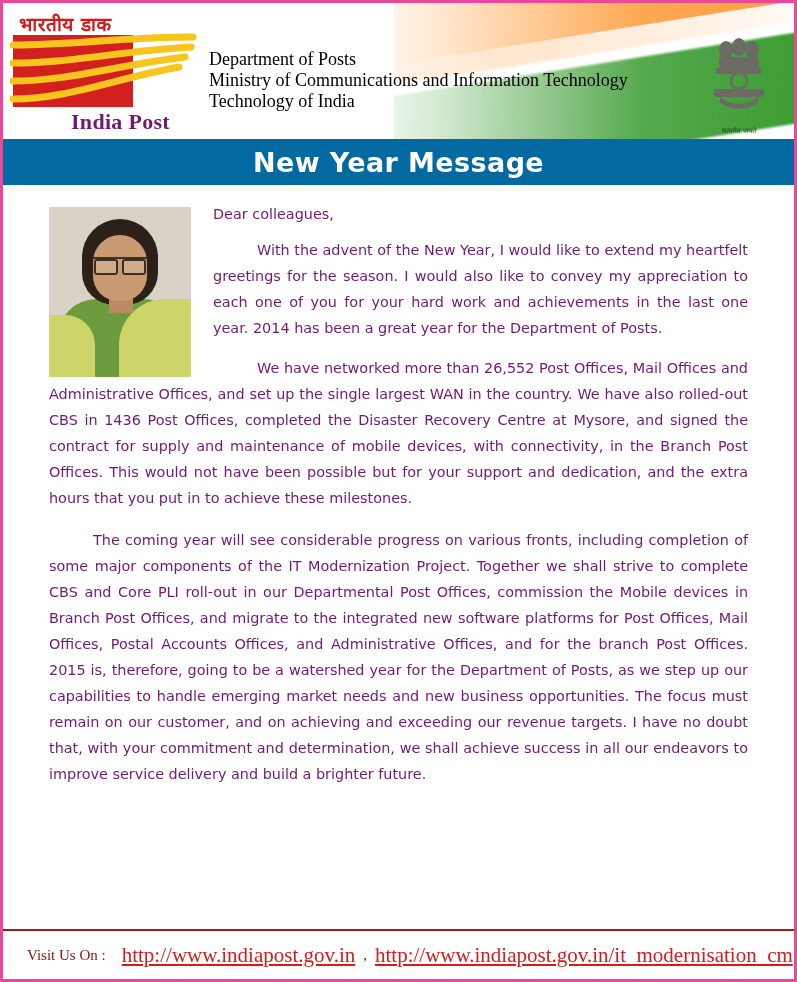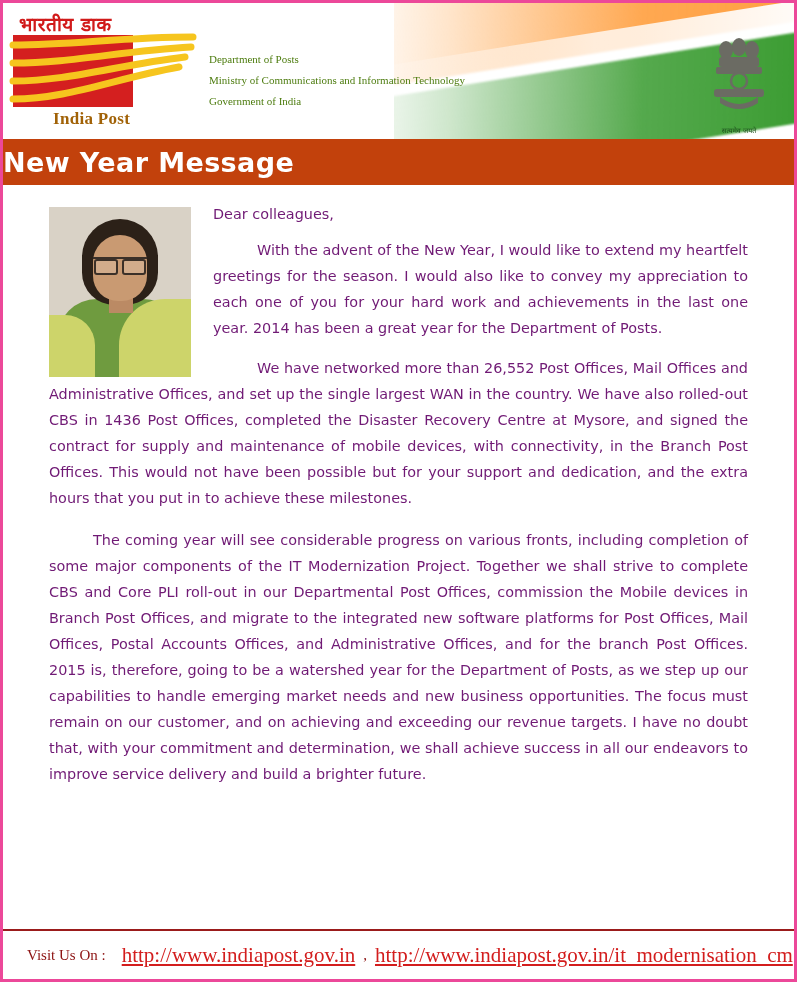--- a/index.html
+++ b/index.html
@@ -99,36 +99,36 @@
     position: absolute;
     top: 26px;
     left: 2px;
     width: 182px;
     height: 76px;
     overflow: visible;
   }
   .logo .ipname {
     position: absolute;
     top: 100px;
-    left: 42px;
-    font-family: "Liberation Serif", serif;
-    font-size: 17px;
-    color: #a16207;
+    left: 60px;
+    font-family: "Liberation Serif", serif;
+    font-size: 22px;
+    color: #701a75;
     font-weight: bold;
     letter-spacing: 0.3px;
   }
 
   .dept-lines {
     position: absolute;
     top: 46px;
     left: 206px;
     font-family: "Liberation Serif", serif;
-    font-size: 11px;
+    font-size: 18px;
     line-height: 21px;
-    color: #4d7c0f;
+    color: #000000;
     white-space: nowrap;
   }
   .dept-lines div { display: block; }
 
   .emblem {
     position: absolute;
     top: 30px;
     right: 22px;
     width: 66px;
     height: 106px;
@@ -140,23 +140,24 @@
     left: 0;
     width: 100%;
     font-family: "DejaVu Sans", sans-serif;
     font-size: 7px;
     color: #1d4d1d;
   }
 
   
   .title-bar {
     height: 46px;
-    background: #c2410c;
+    background: #0369a1;
     display: flex;
     align-items: center;
+    justify-content: center;
   }
   .title-bar .title {
     color: #ffffff;
     font-family: "DejaVu Sans", sans-serif;
     font-size: 27px;
     font-weight: bold;
     letter-spacing: 0.4px;
   }
 
   
@@ -319,21 +320,21 @@
         <path d="M0 28 C58 28 108 16 178 12" stroke="#f6c51e" stroke-width="7" fill="none" stroke-linecap="round"></path>
         <path d="M0 46 C56 46 104 30 172 22" stroke="#f6c51e" stroke-width="7" fill="none" stroke-linecap="round"></path>
         <path d="M0 64 C54 64 100 44 166 32" stroke="#f6c51e" stroke-width="7" fill="none" stroke-linecap="round"></path>
       </svg>
       <div class="ipname">India Post</div>
     </div>
 
     <div class="dept-lines">
       <div>Department of Posts</div>
       <div>Ministry of Communications and Information Technology</div>
-      <div>Government of India</div>
+      <div>Technology of India</div>
     </div>
 
     <div class="emblem">
       <svg viewBox="0 0 66 92" width="66" height="92">
         <g fill="#6b6b63">
           <ellipse cx="33" cy="14" rx="7" ry="9"></ellipse>
           <ellipse cx="20" cy="17" rx="7" ry="9"></ellipse>
           <ellipse cx="46" cy="17" rx="7" ry="9"></ellipse>
           <rect x="13" y="24" width="40" height="10" rx="3"></rect>
           <rect x="10" y="34" width="46" height="7" rx="2"></rect>

